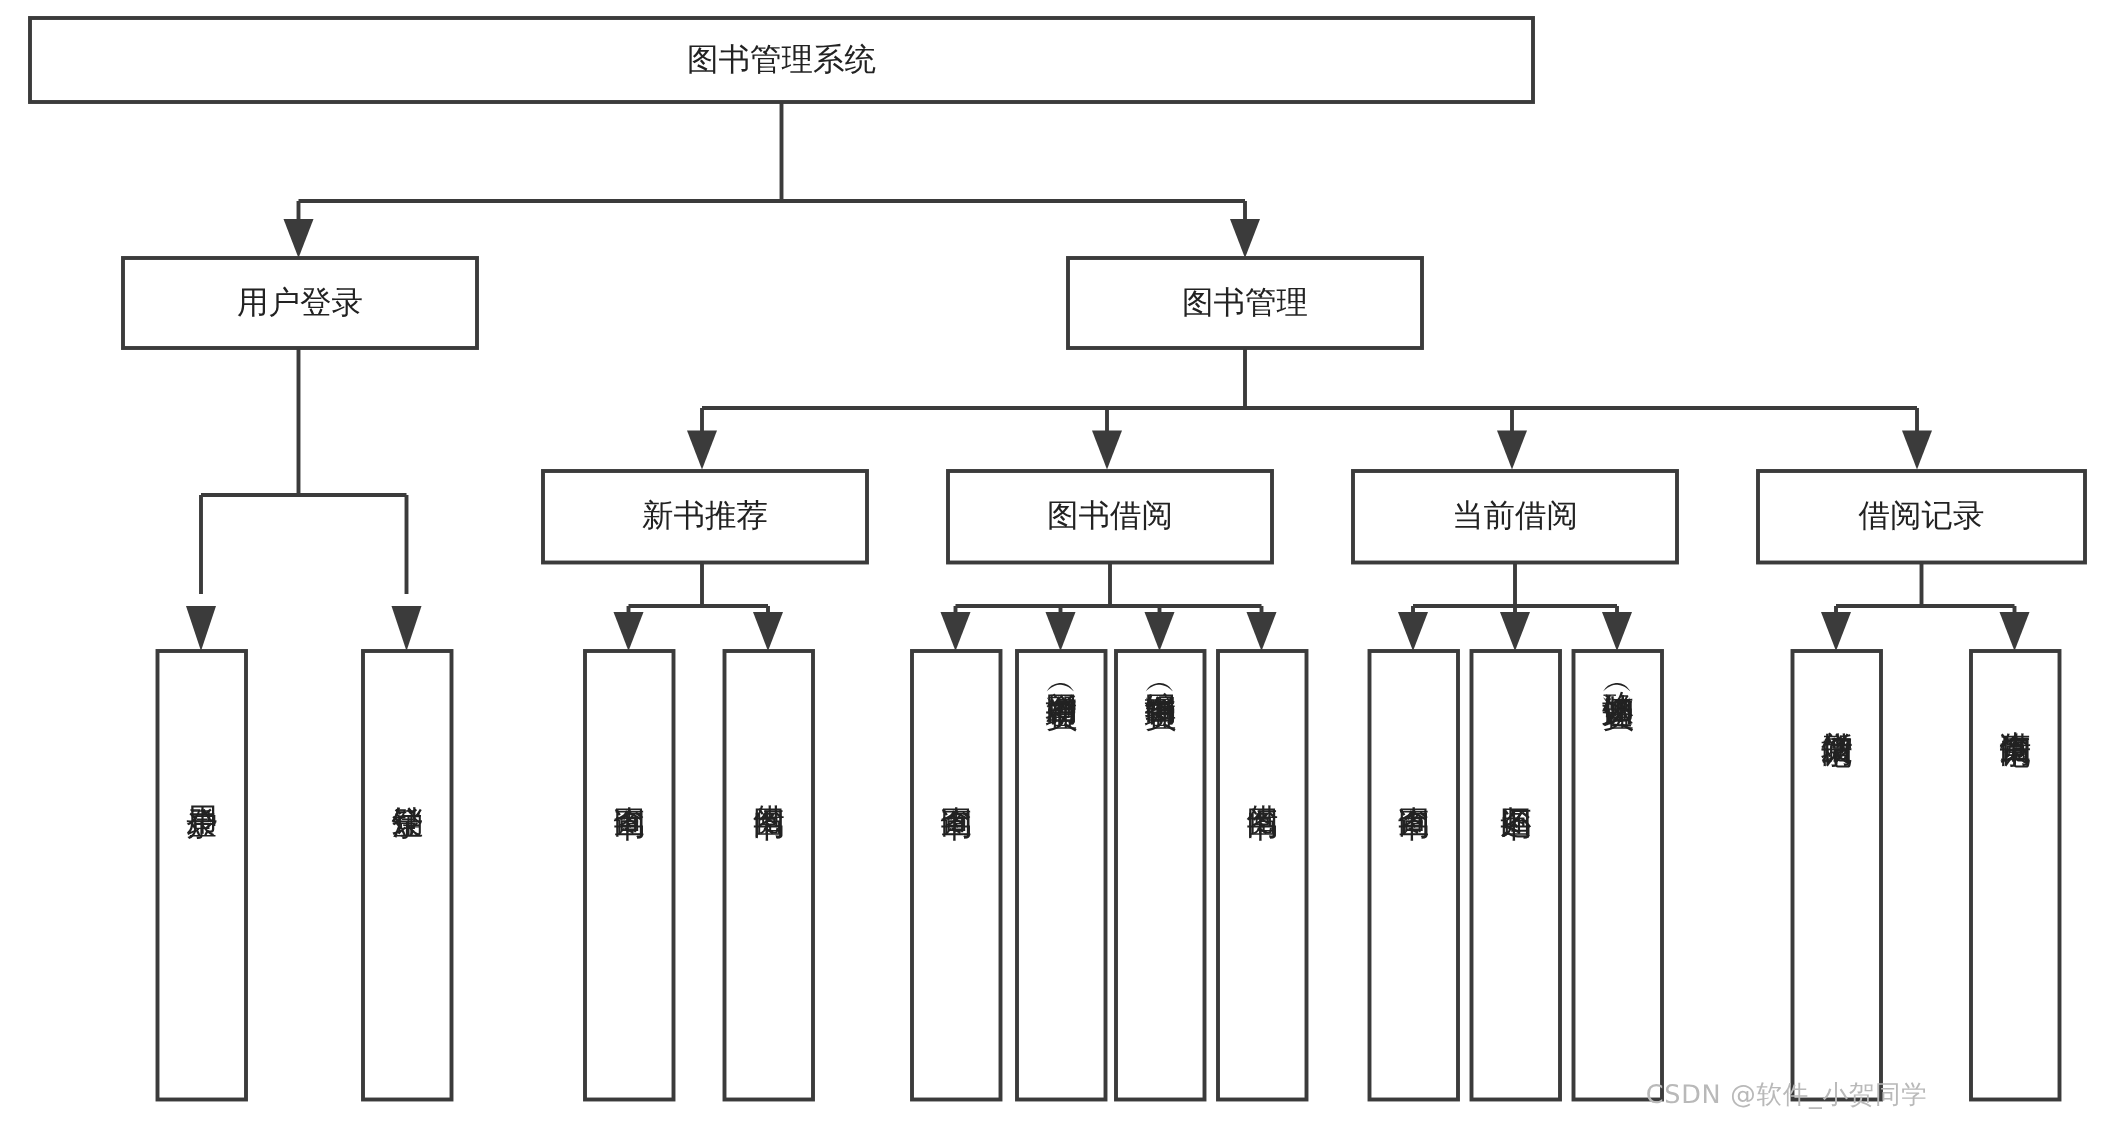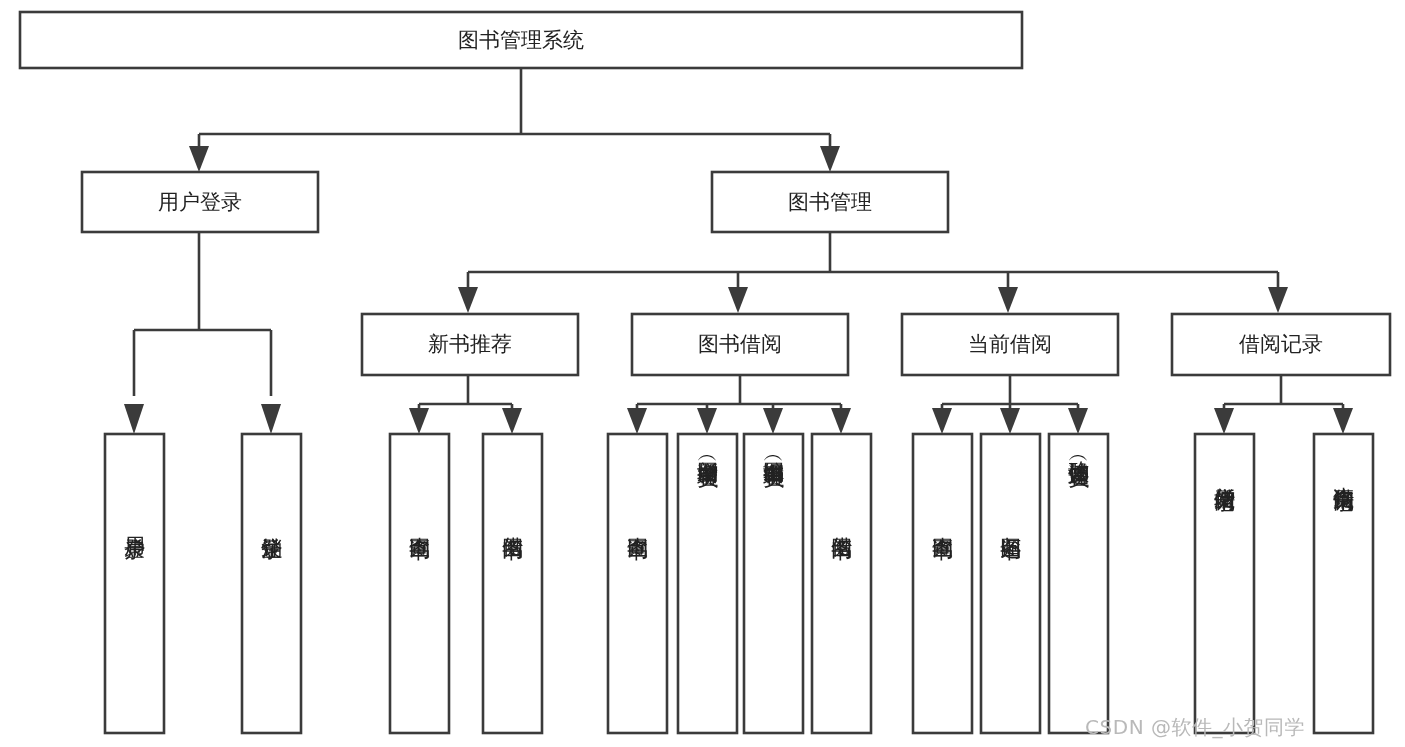--- a/index.html
+++ b/index.html
@@ -11,21 +11,20 @@
     width: 1405px;
     height: 747px;
     font-family: "DejaVu Sans", "Liberation Sans", sans-serif;
     overflow: hidden;
   }
   #diagram-root {
     position: relative;
     width: 1299px;
     height: 747px;
     background: #ffffff;
-    padding-left: 20px;
   }
   svg.diagram-svg {
     position: absolute;
     left: 0;
     top: 0;
     width: 1405px;
     height: 747px;
   }
   .node-box {
     fill: #ffffff;
@@ -64,21 +63,21 @@
     line-height: 1.06;
     color: #222222;
     letter-spacing: 1px;
     white-space: nowrap;
   }
   .watermark {
     position: absolute;
     right: 14px;
     bottom: 6px;
     font-family: "DejaVu Sans", "Liberation Sans", sans-serif;
-    font-size: 20px;
+    font-size: 17px;
     color: #b9b9b9;
     letter-spacing: 0.5px;
     user-select: none;
   }
 </style>
 </head>
 <body>
 
 <div id="diagram-root">
 

